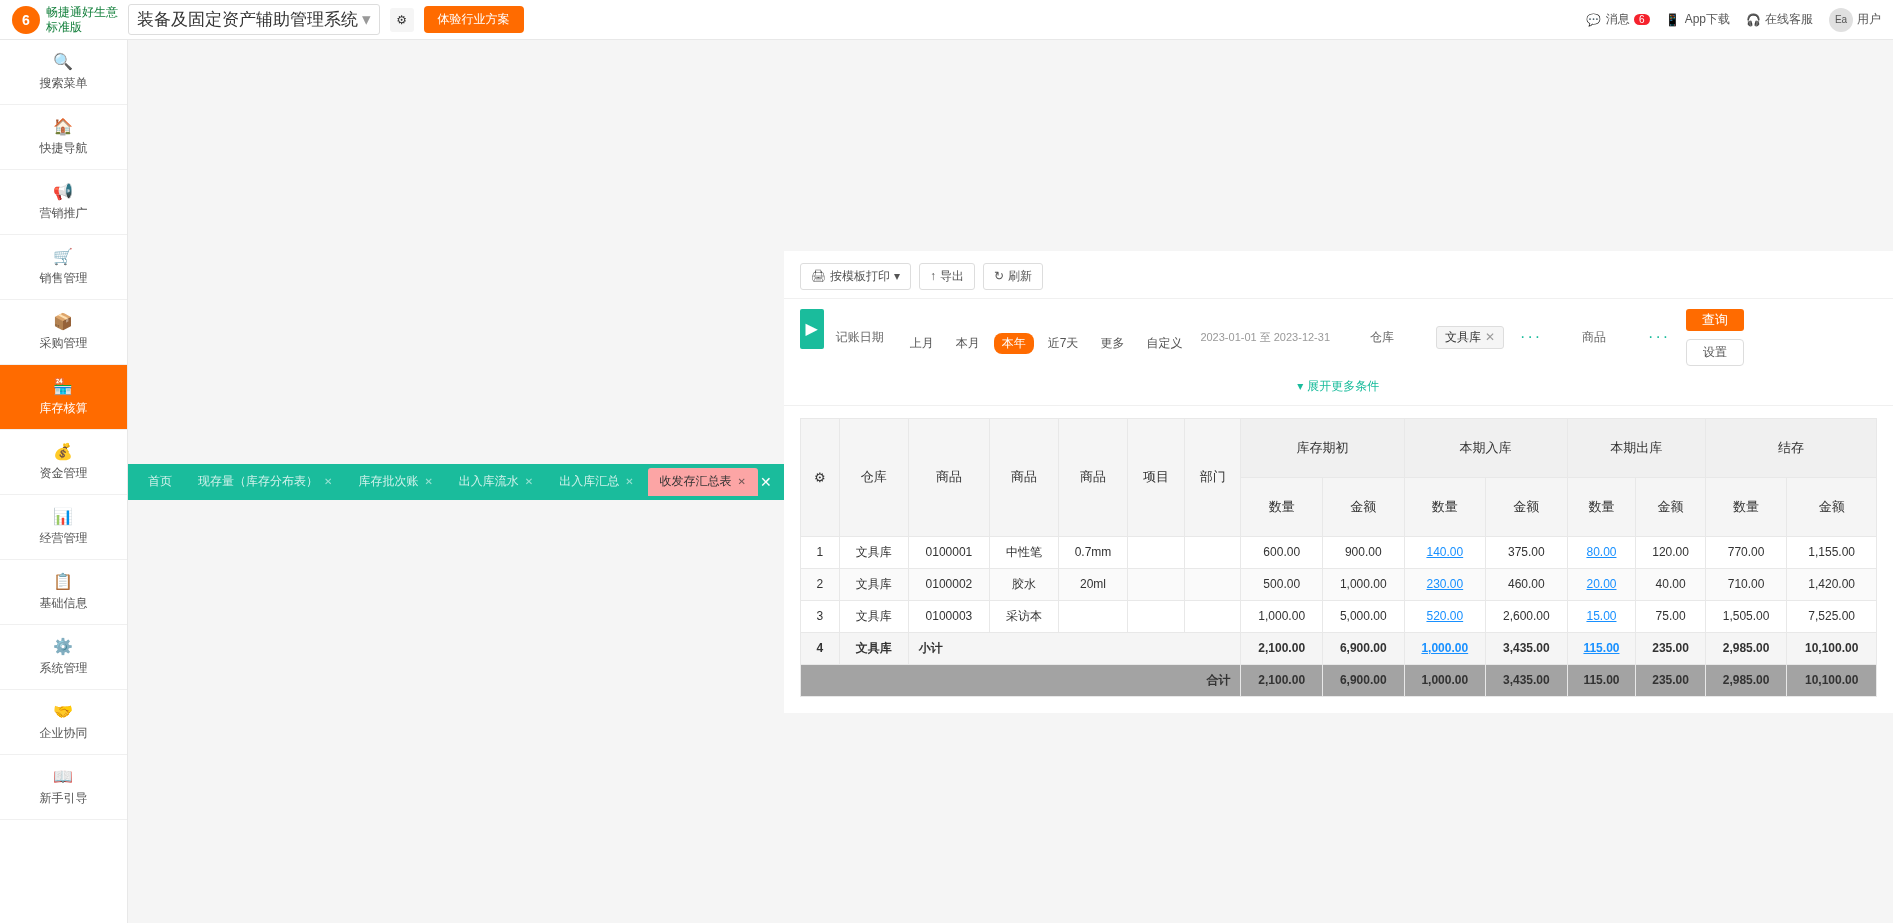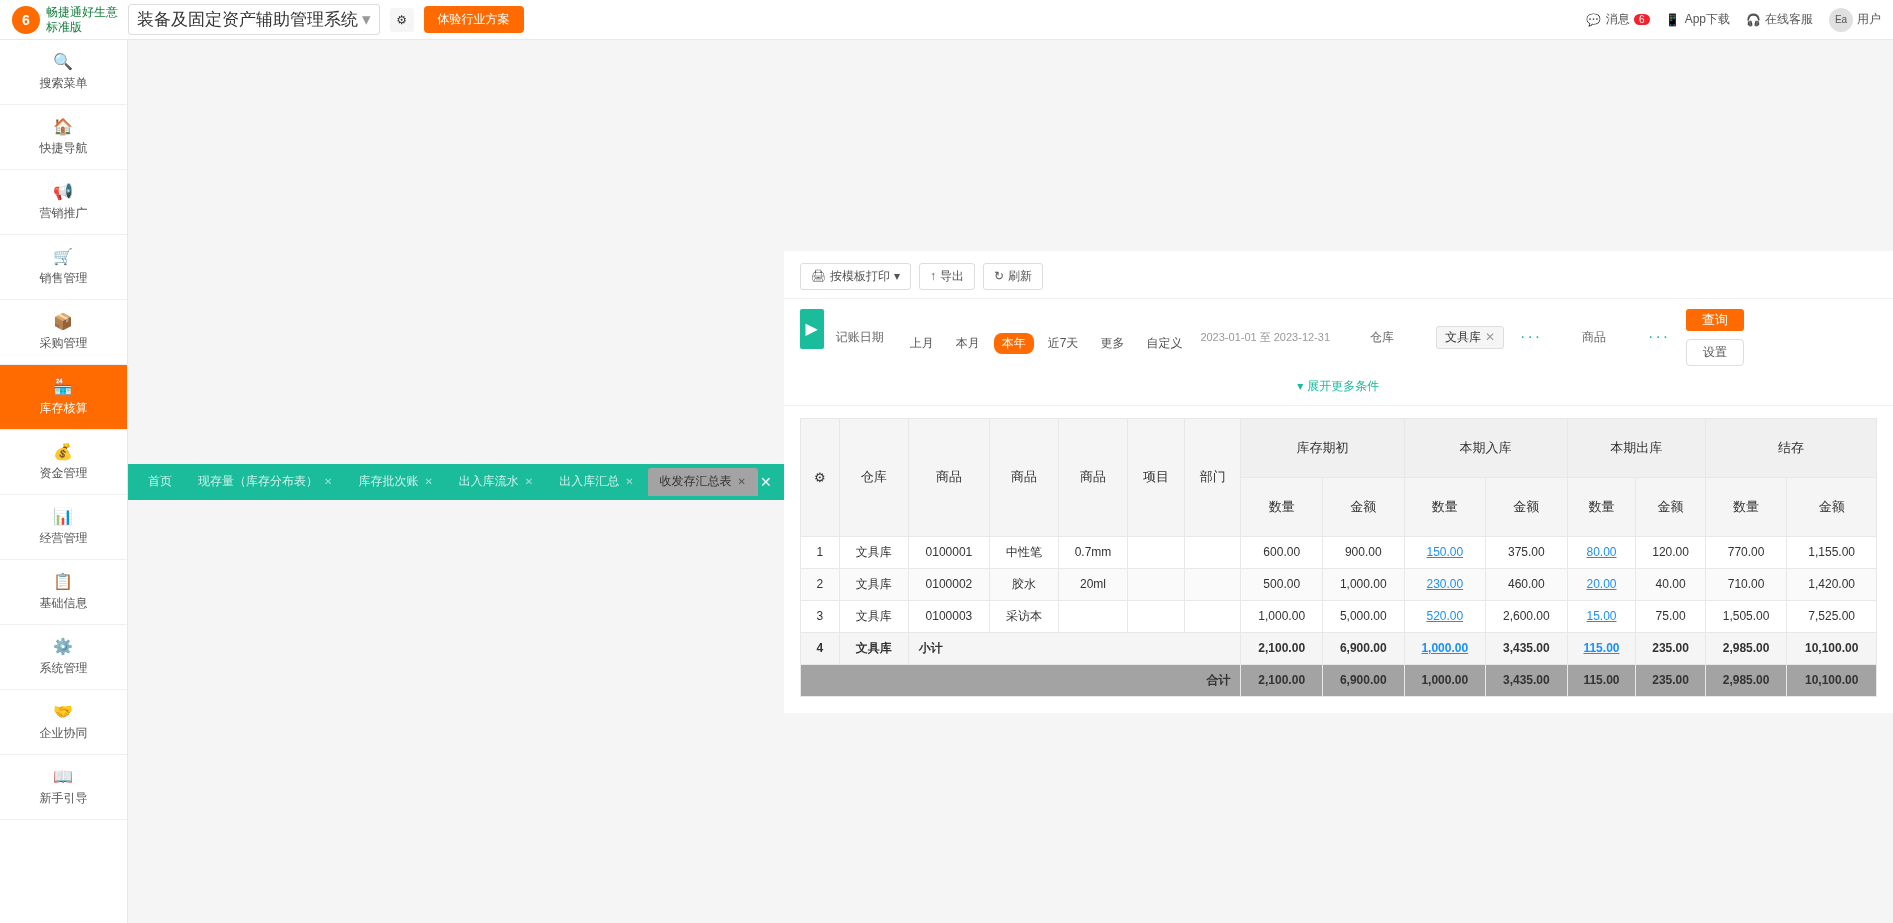--- a/index.html
+++ b/index.html
@@ -26,21 +26,21 @@
     .sidebar-item { display: flex; flex-direction: column; align-items: center; padding: 12px 0; cursor: pointer; color: #555; font-size: 12px; gap: 4px; border-bottom: 1px solid #f0f0f0; }
     .sidebar-item.active { color: #fff; background: #ff6b00; }
     .sidebar-icon { font-size: 16px; }
 
     
     .content-area { flex: 1; display: flex; flex-direction: row; overflow: hidden; align-items: center; }
 
     
     .tab-bar { display: flex; align-items: center; background: #1abc9c; height: 36px; padding: 0 8px; gap: 2px; }
     .tab { display: flex; align-items: center; padding: 0 12px; height: 28px; border-radius: 3px 3px 0 0; cursor: pointer; font-size: 12px; color: rgba(255,255,255,0.8); gap: 6px; }
-    .tab.active { background: #a3a3a3; color: #333; }
+    .tab.active { background: #fca5a5; color: #333; }
     .tab-close { font-size: 10px; opacity: 0.7; }
     .tab-close-main { color: #fff; font-size: 14px; margin-left: auto; cursor: pointer; margin-right: 4px; }
 
     
     .page-content { flex: 1; background: #fff; overflow: auto; padding: 0; }
 
     
     .page-title-bar { display: flex; align-items: center; justify-content: space-between; padding: 12px 16px 8px; border-bottom: 1px solid #f0f0f0; }
     .page-title { font-size: 15px; font-weight: 500; color: #333; }
     .title-actions { display: flex; align-items: center; gap: 8px; }
@@ -291,21 +291,21 @@
           <tr>
       <td>1</td>
       <td>文具库</td>
       <td>0100001</td>
       <td>中性笔</td>
       <td>0.7mm</td>
       <td></td>
       <td></td>
       <td>600.00</td>
       <td>900.00</td>
-      <td style="text-decoration:underline;color:#1890ff;cursor:pointer">150.00</td>
+      <td style="text-decoration:underline;color:#1890ff;cursor:pointer">140.00</td>
       <td>375.00</td>
       <td style="text-decoration:underline;color:#1890ff;cursor:pointer">80.00</td>
       <td>120.00</td>
       <td>770.00</td>
       <td>1,155.00</td>
     </tr>
               <tr>
       <td>2</td>
       <td>文具库</td>
       <td>0100002</td>

